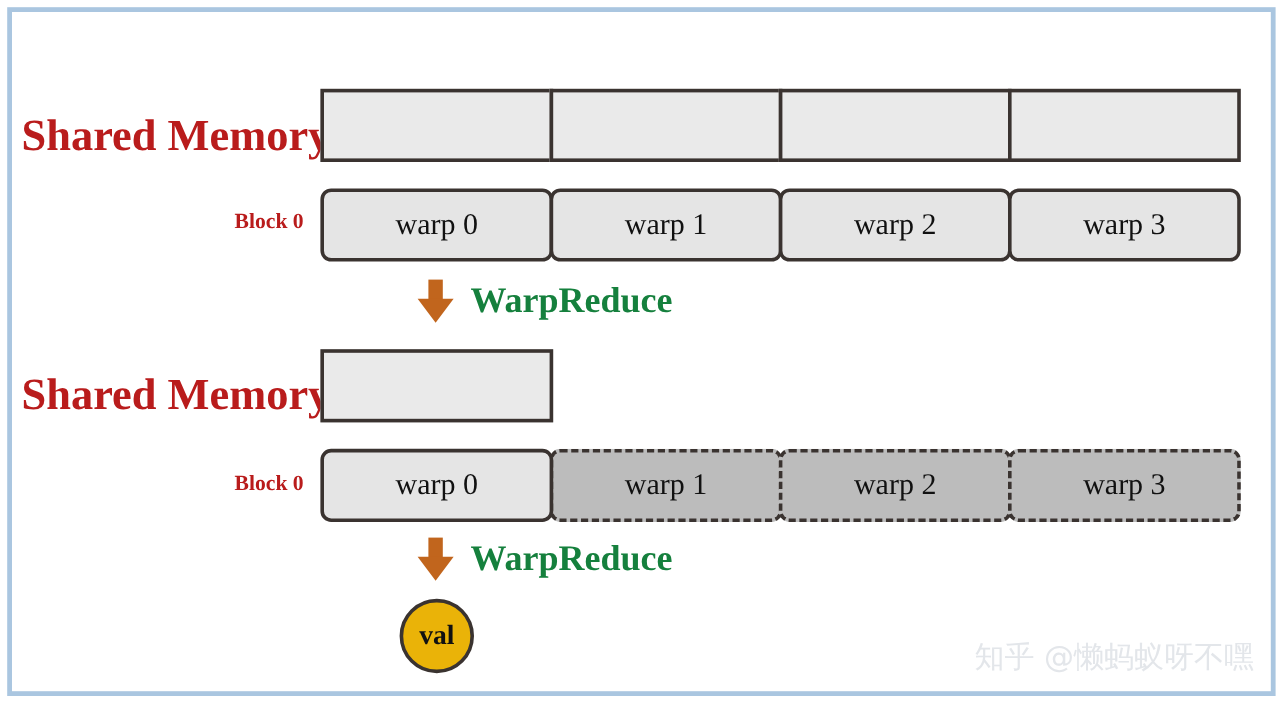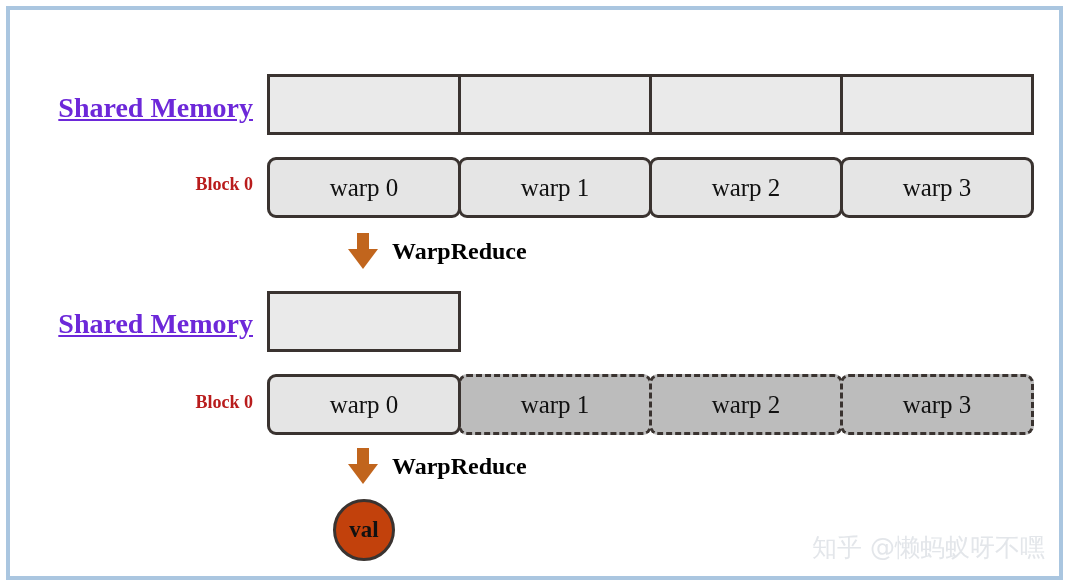--- a/index.html
+++ b/index.html
@@ -48,23 +48,22 @@
   
   .row-label {
     position: absolute;
     width: 235px;
     left: 18px;
     text-align: right;
     font-weight: bold;
     white-space: nowrap;
   }
   .label-shared {
-    font-size: 28px;
-    color: #6d28d9;
-    text-decoration: underline;
+    font-size: 37px;
+    color: #b91c1c;
   }
   .label-block {
     font-size: 18px;
     color: #b91c1c;
   }
 
   
   .row {
     position: absolute;
     left: 267px;
@@ -138,33 +137,33 @@
     left: 0;
     top: 16px;
     width: 0;
     height: 0;
     border-left: 15px solid transparent;
     border-right: 15px solid transparent;
     border-top: 20px solid #c1651d;
   }
   .arrow-text {
     margin-left: 14px;
-    font-size: 24px;
-    font-weight: bold;
-    color: #000000;
+    font-size: 30px;
+    font-weight: bold;
+    color: #15803d;
     white-space: nowrap;
   }
 
   
   .val-circle {
     position: absolute;
     width: 62px;
     height: 62px;
     border-radius: 50%;
-    background: #c2410c;
+    background: #eab308;
     border: 3px solid #3a3330;
     box-sizing: border-box;
     display: flex;
     align-items: center;
     justify-content: center;
     font-size: 23px;
     font-weight: bold;
     color: #111111;
     text-align: center;
   }

